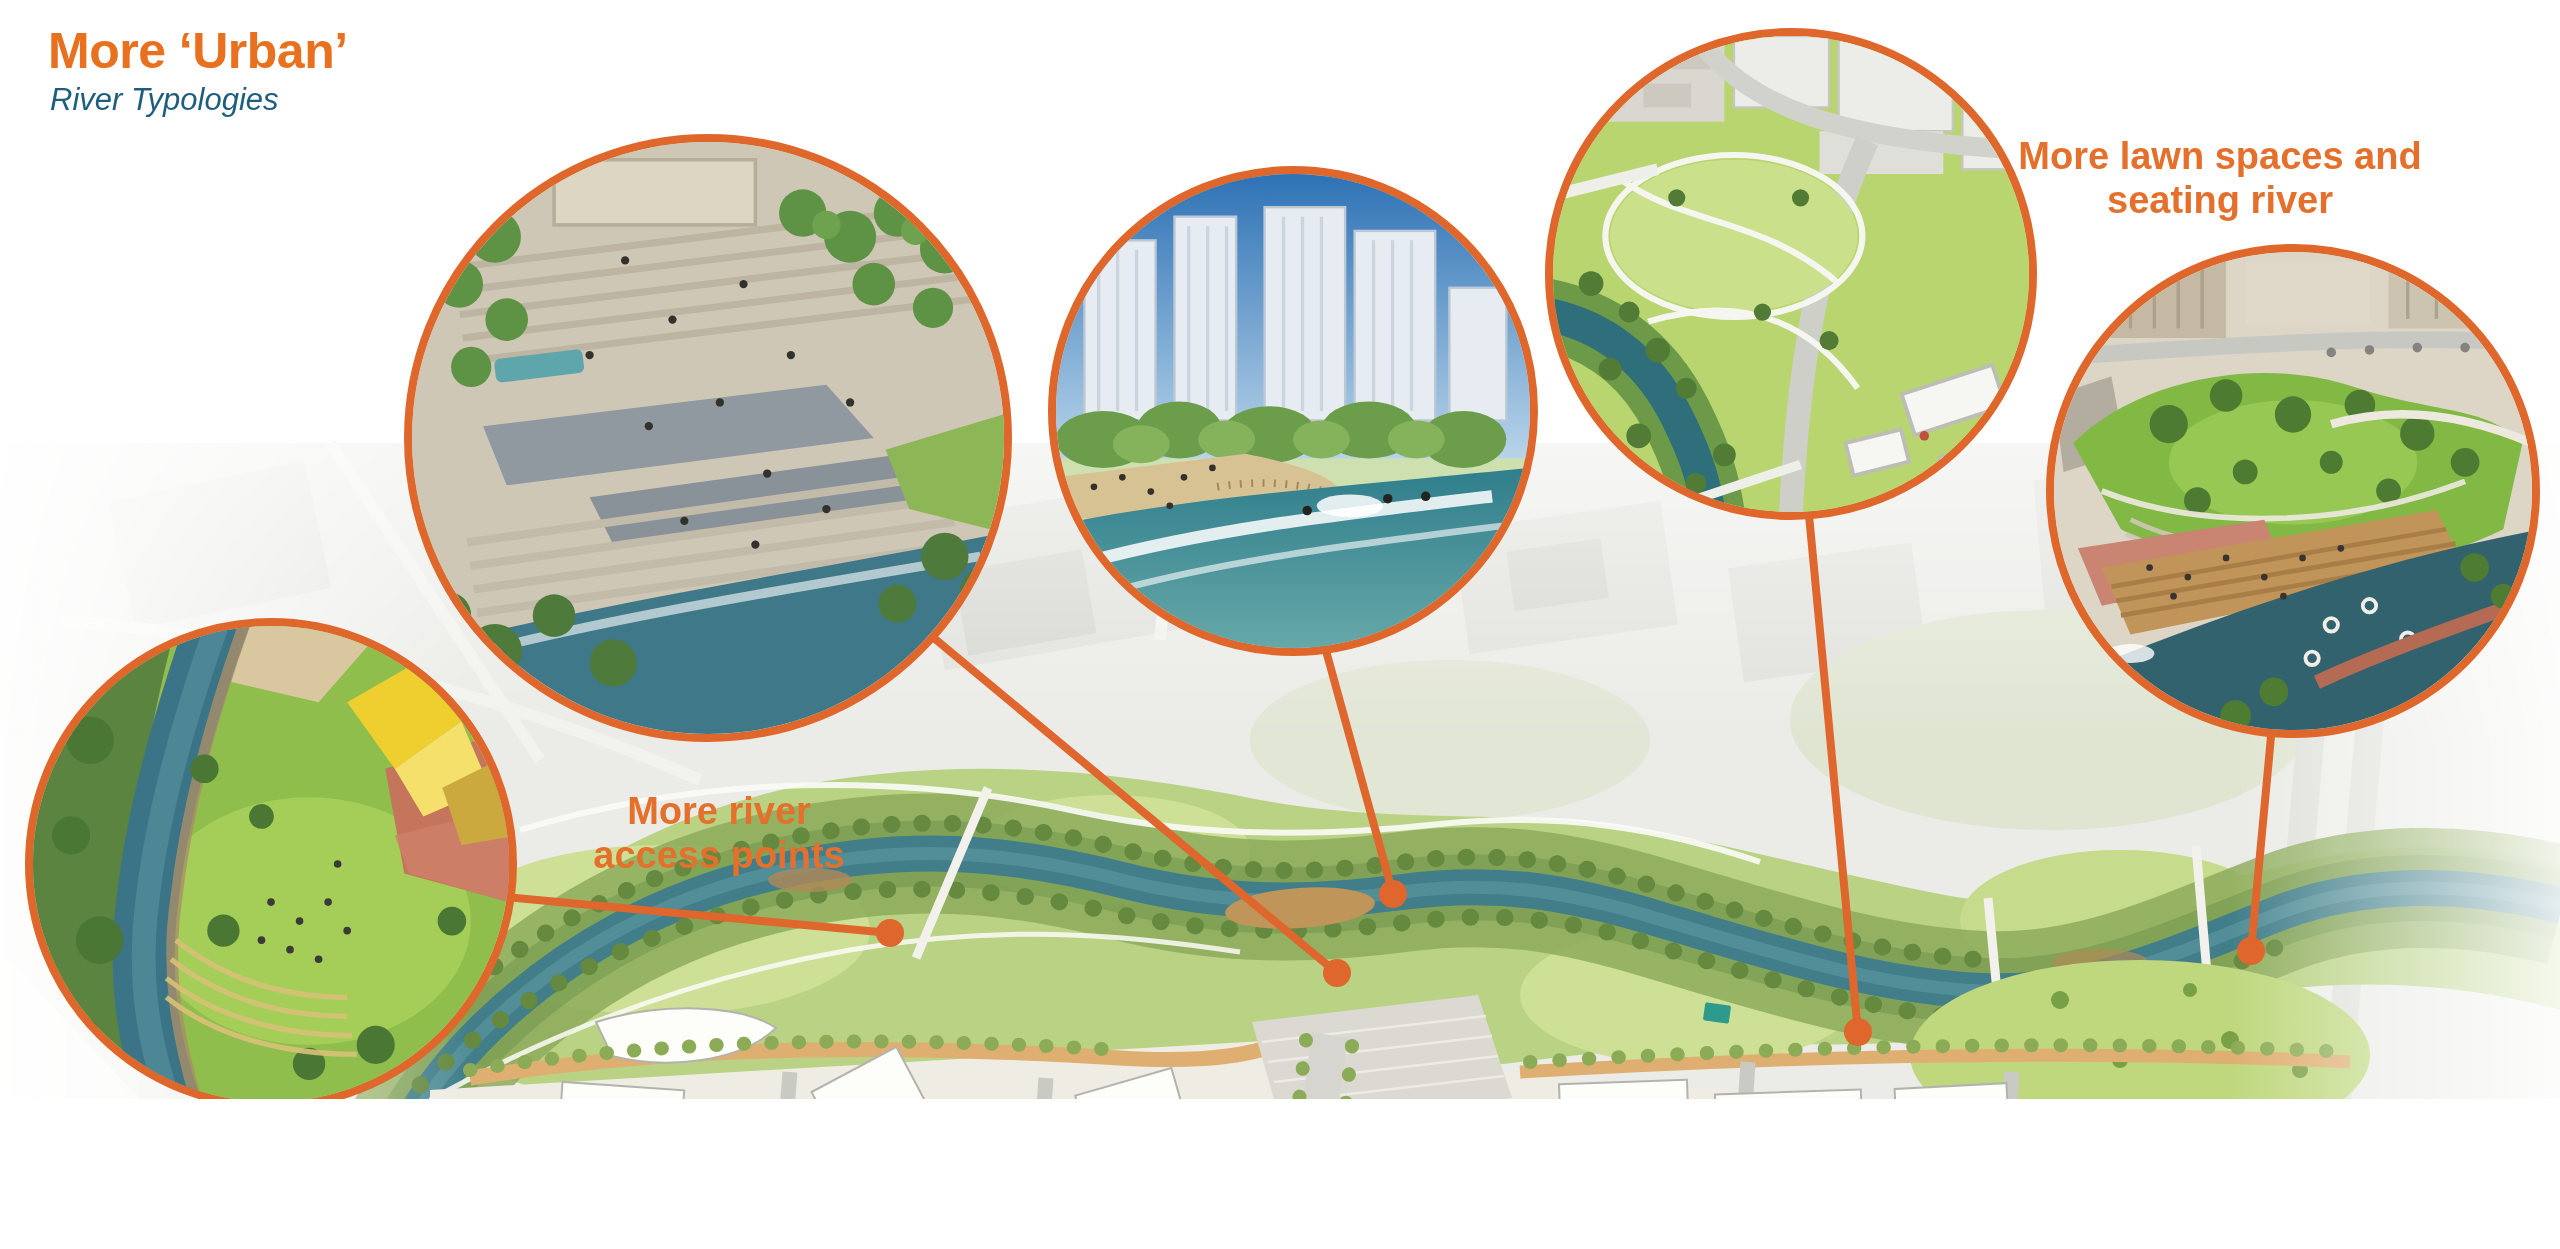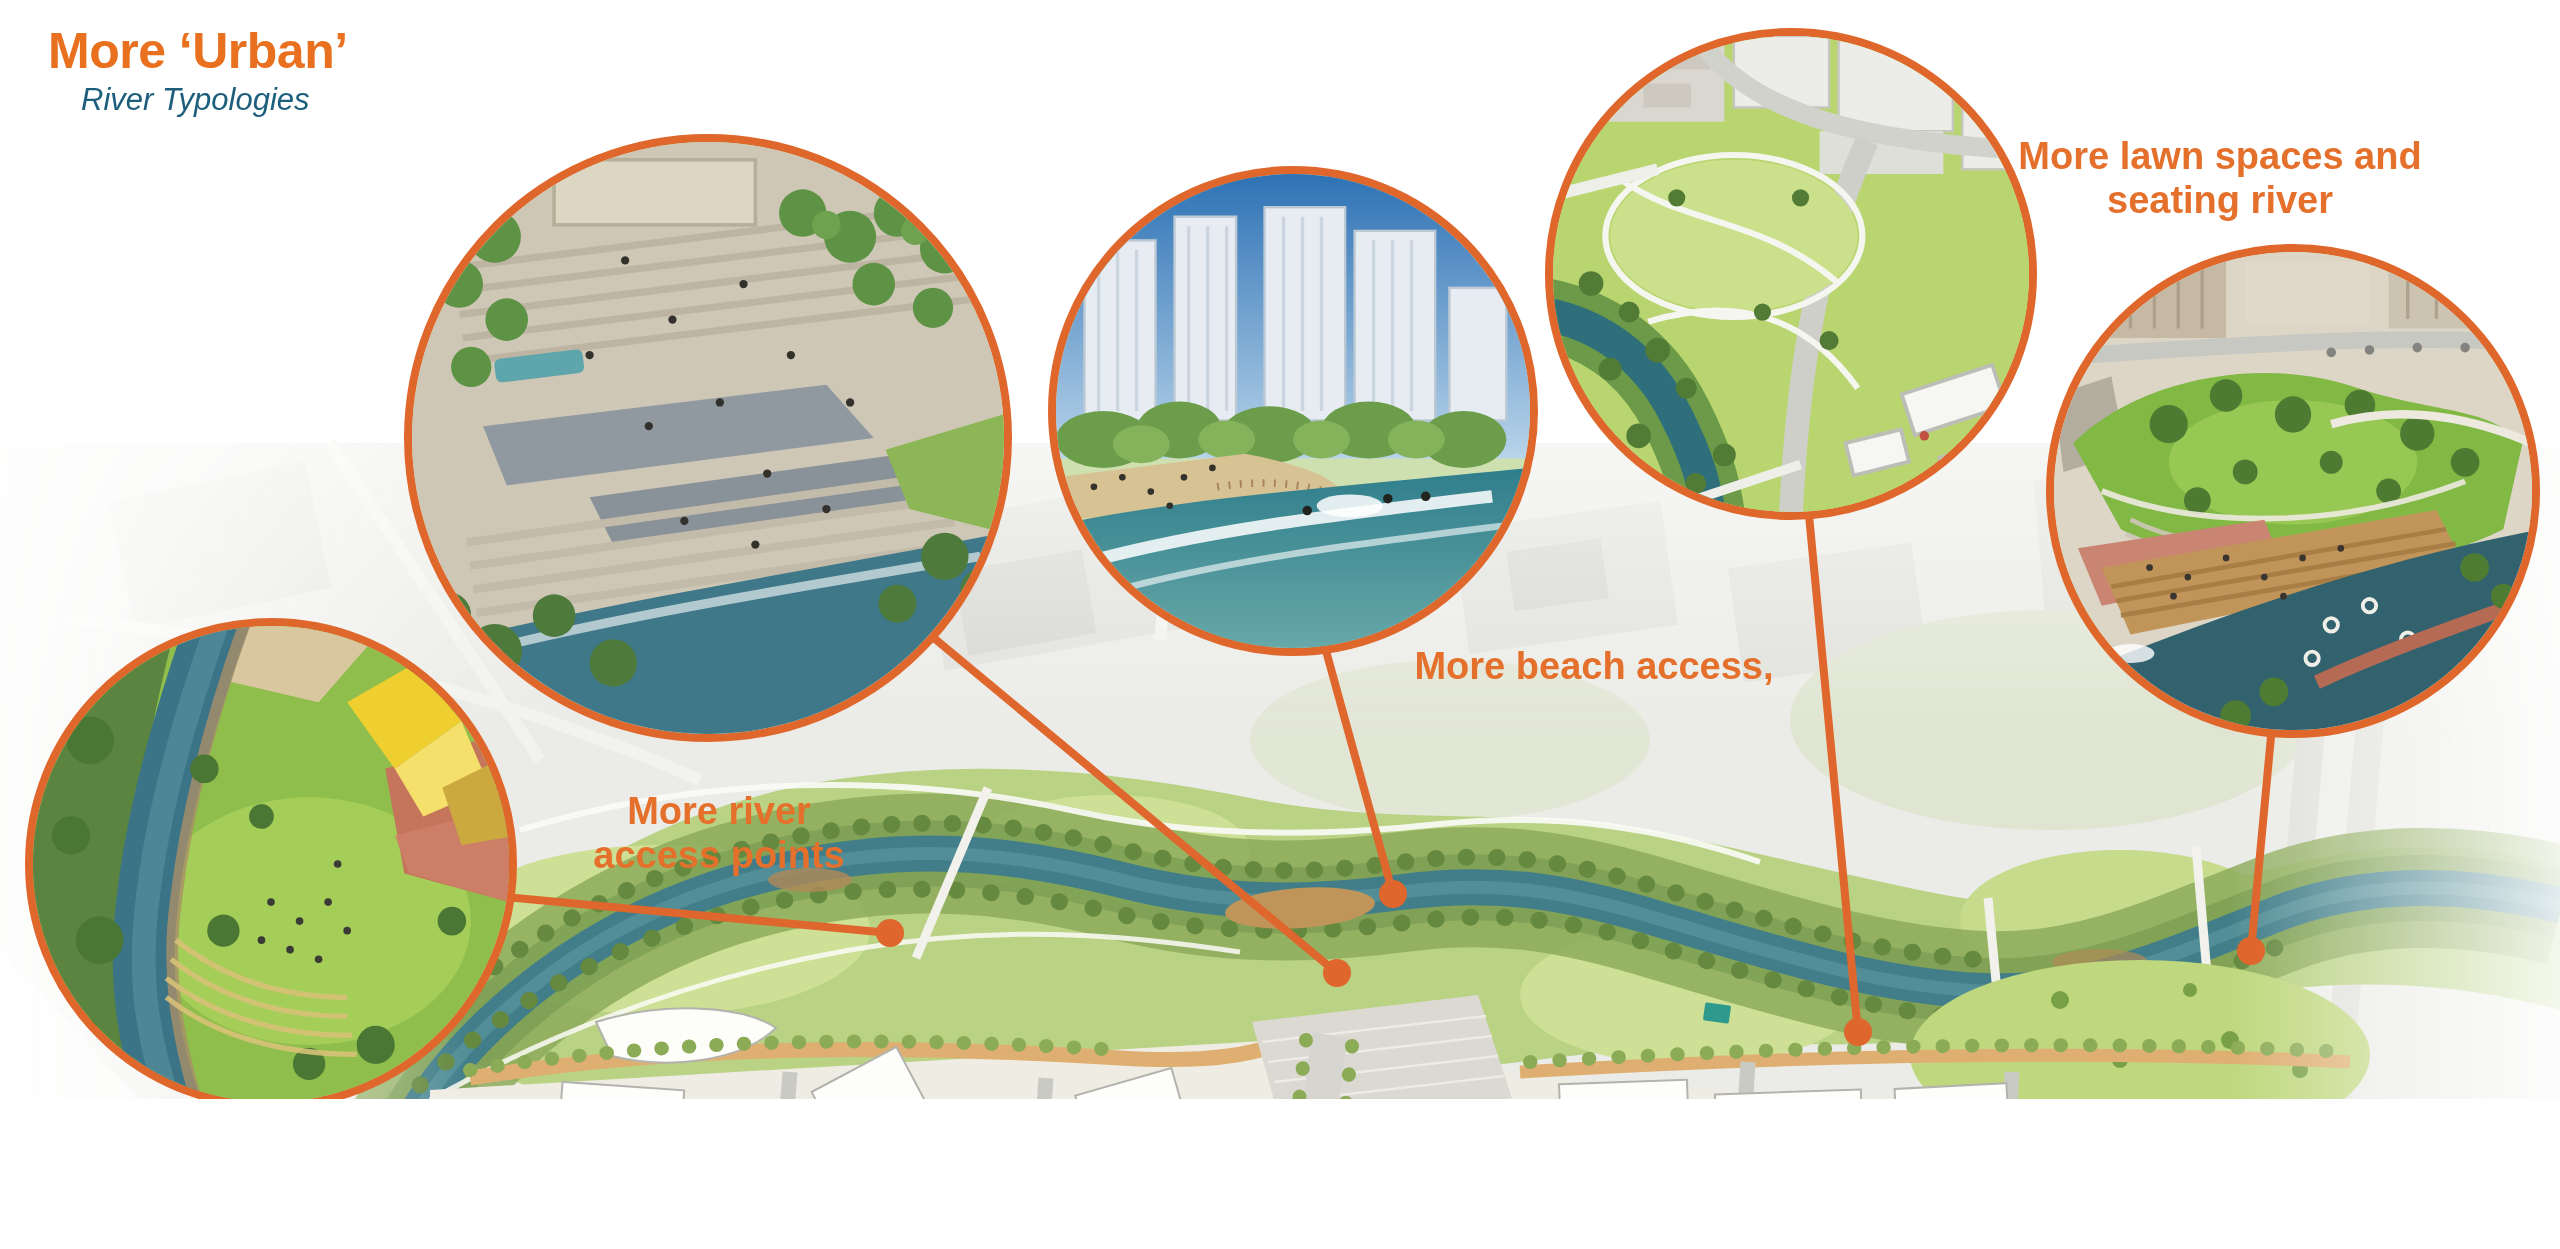--- a/index.html
+++ b/index.html
@@ -5,21 +5,21 @@
   html,body{margin:0;padding:0;background:#fff;}
   .stage{position:relative;width:2560px;height:1099px;overflow:hidden;background:#ffffff;
          font-family:"Liberation Sans",sans-serif;}
   .layer{position:absolute;left:0;top:0;width:2560px;height:1249px;}
   .callout{position:absolute;border:8px solid #E0672C;border-radius:50%;overflow:hidden;
            box-sizing:border-box;background:#cfe0b0;}
   .callout svg{display:block;width:100%;height:100%;}
   .slide-title{position:absolute;left:48px;top:24px;font-size:50px;line-height:54px;
                font-weight:700;color:#E8701F;letter-spacing:-0.5px;}
   .slide-subtitle{position:absolute;left:50px;top:82px;font-size:31px;line-height:36px;
-                  font-style:italic;color:#1E5E7D;margin-left:31px;}
+                  font-style:italic;color:#1E5E7D;}
   .note{position:absolute;transform:translateX(-50%);text-align:center;color:#E4702C;
         font-weight:700;font-size:38px;line-height:44px;white-space:nowrap;margin-top:16px;}
   .note span{display:block;}
   .north-n{position:absolute;left:2470px;top:1188px;font-weight:700;font-size:42px;
            color:#1A4A6B;}
   .north-arrow{position:absolute;left:2498px;top:1166px;width:64px;height:68px;}
 </style>
 </head>
 <body>
 
@@ -502,21 +502,20 @@
 
   <div class="slide-title">More ‘Urban’</div>
   <div class="slide-subtitle">River Typologies</div>
 
   <div class="note" style="left:2220px;top:118px;">
     <span>More lawn spaces and</span>
     <span>seating river</span>
   </div>
 
   <div class="note" style="left:1594px;top:628px;">
-    <span>More beach access,</span>
   </div>
 
   <div class="note" style="left:719px;top:773px;">
     <span>More river</span>
     <span>access points</span>
   </div>
 
   <div class="north-n">N</div>
   <svg class="north-arrow" viewBox="0 0 64 68">
     <path d="M57,12 L25,57 L27,40 L10,43 Z" fill="#1A4A6B"></path>

